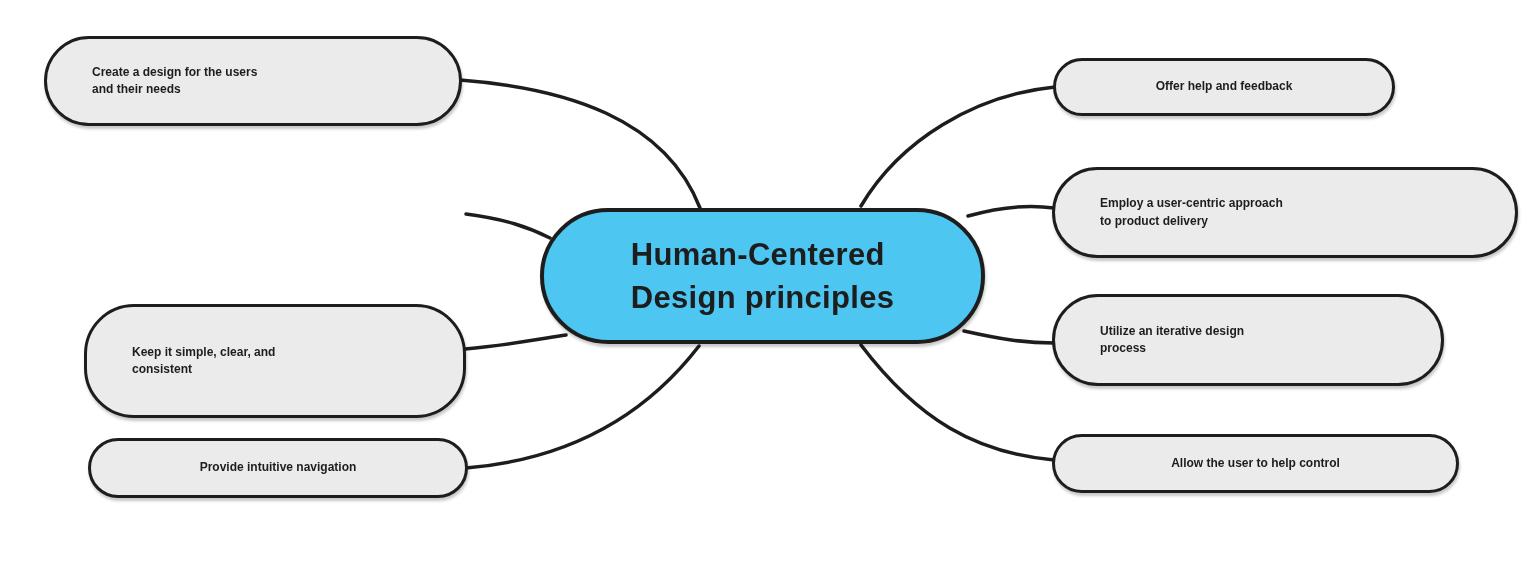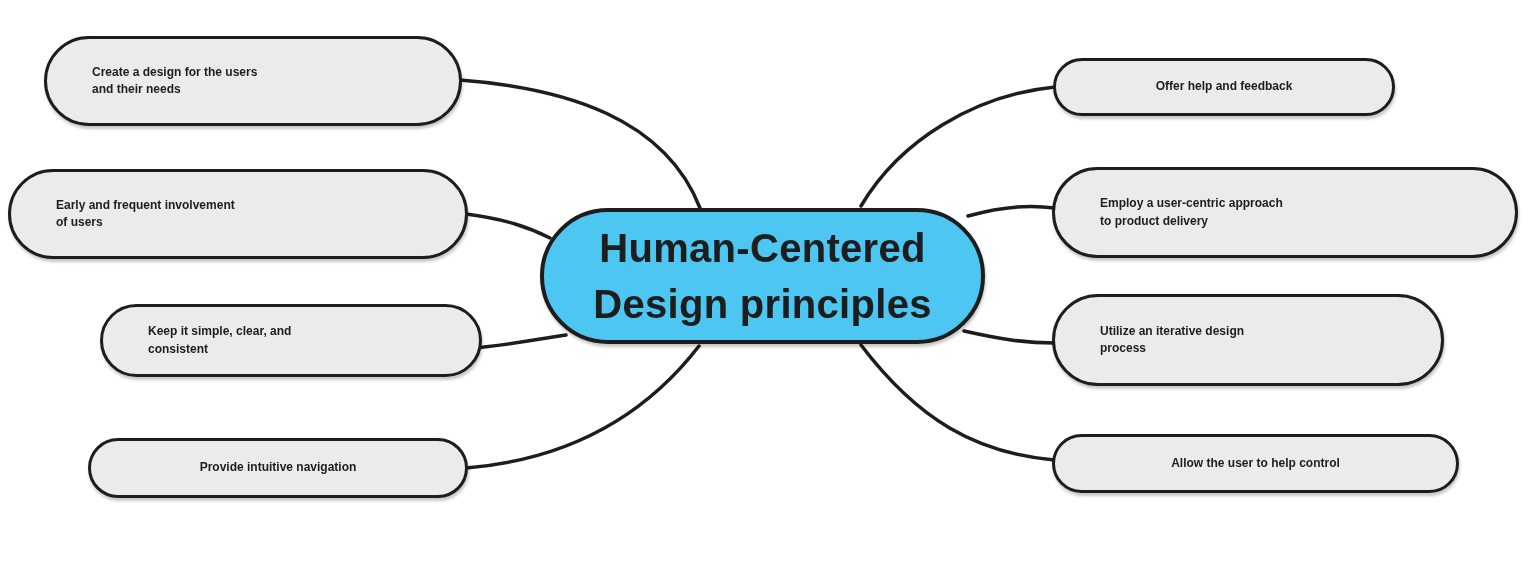--- a/index.html
+++ b/index.html
@@ -32,30 +32,30 @@
     font-weight: 700;
     font-size: 12px;
     line-height: 1.45;
     white-space: pre-line;
     border-radius: 50px;
     box-shadow: 1px 3px 3px rgba(0,0,0,0.22);
   }
   .node.two-line { padding-left: 45px; padding-right: 14px; }
   .node.single { justify-content: center; text-align: center; border-radius: 32px; }
   .node.center-node {
-    justify-content: center; text-align: center;
+    justify-content: center; 
     background: var(--center-fill);
-    font-size: 40px; line-height: 1.4;
+    font-size: 31px; line-height: 1.4;
     border-radius: 70px; border-width: 4px;
     letter-spacing: 0.3px;
   }
   
   .p1 { left: 44px;  top: 36px;  width: 418px; height: 90px; }
   .p2 { left: 8px;   top: 169px; width: 460px; height: 90px; }
-  .p3 { left: 100px;  top: 304px; width: 382px; height: 73px; }
+  .p3 { left: 84px;  top: 304px; width: 382px; height: 114px; }
   .p4 { left: 88px;  top: 438px; width: 380px; height: 60px; }
   .pc { left: 540px; top: 208px; width: 445px; height: 136px; }
   .p5 { left: 1053px; top: 58px;  width: 342px; height: 58px; }
   .p6 { left: 1052px; top: 167px; width: 466px; height: 91px; }
   .p7 { left: 1052px; top: 294px; width: 392px; height: 92px; }
   .p8 { left: 1052px; top: 434px; width: 407px; height: 59px; }
 </style>
 </head>
 <body>
 
@@ -74,24 +74,20 @@
 
   <div class="node center-node pc">
     <span>Human-Centered
 Design principles</span>
   </div>
 
   <div class="node two-line p1">
     <span>Create a design for the users
 and their needs</span>
   </div>
-  <div class="node two-line p2">
-    <span>Early and frequent involvement
-of users</span>
-  </div>
   <div class="node two-line p3">
     <span>Keep it simple, clear, and
 consistent</span>
   </div>
   <div class="node single p4">
     <span>Provide intuitive navigation</span>
   </div>
 
   <div class="node single p5">
     <span>Offer help and feedback</span>

